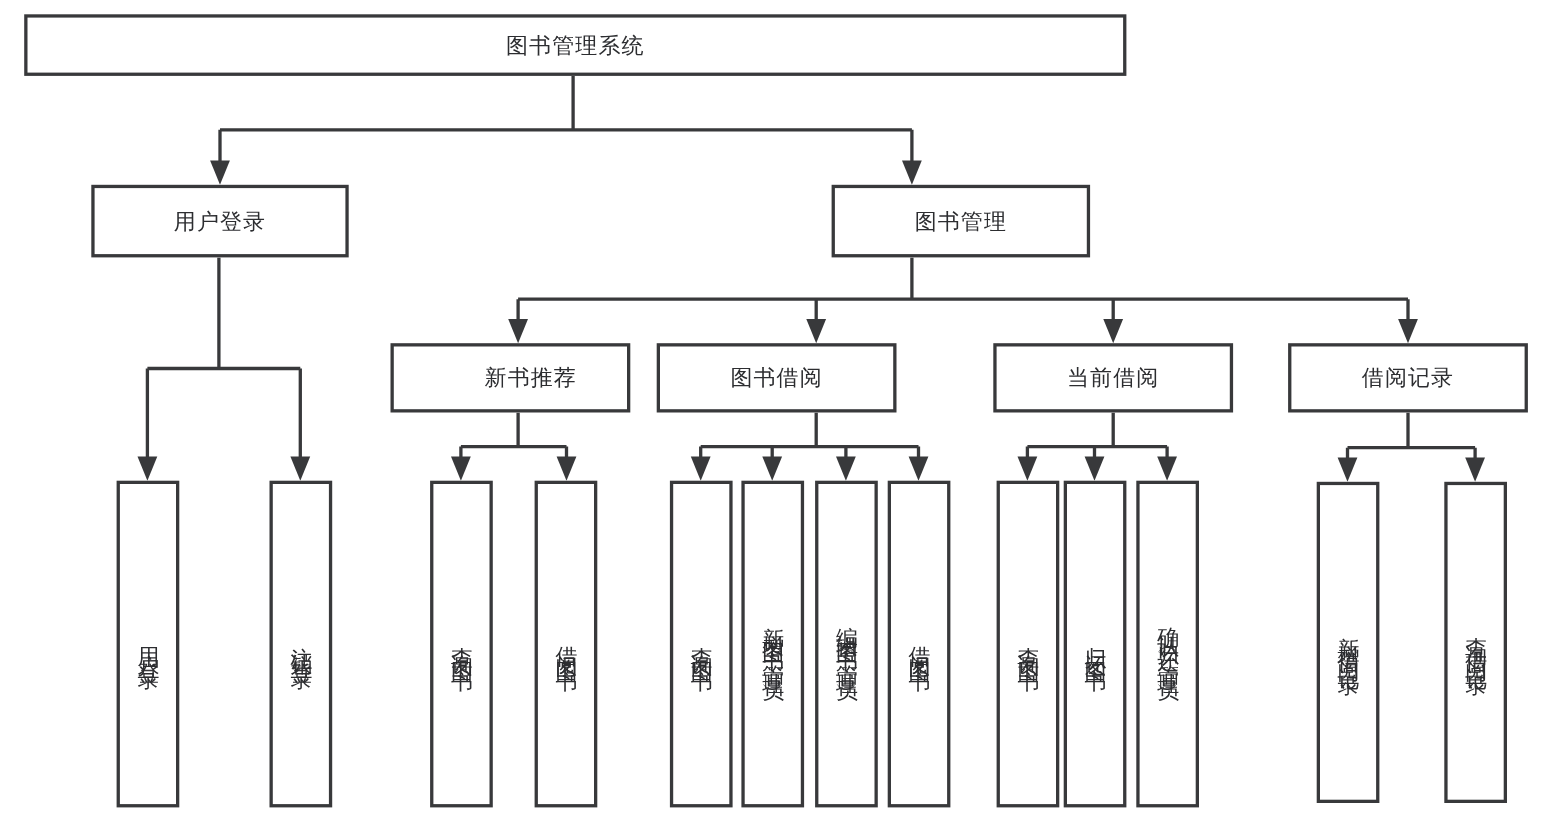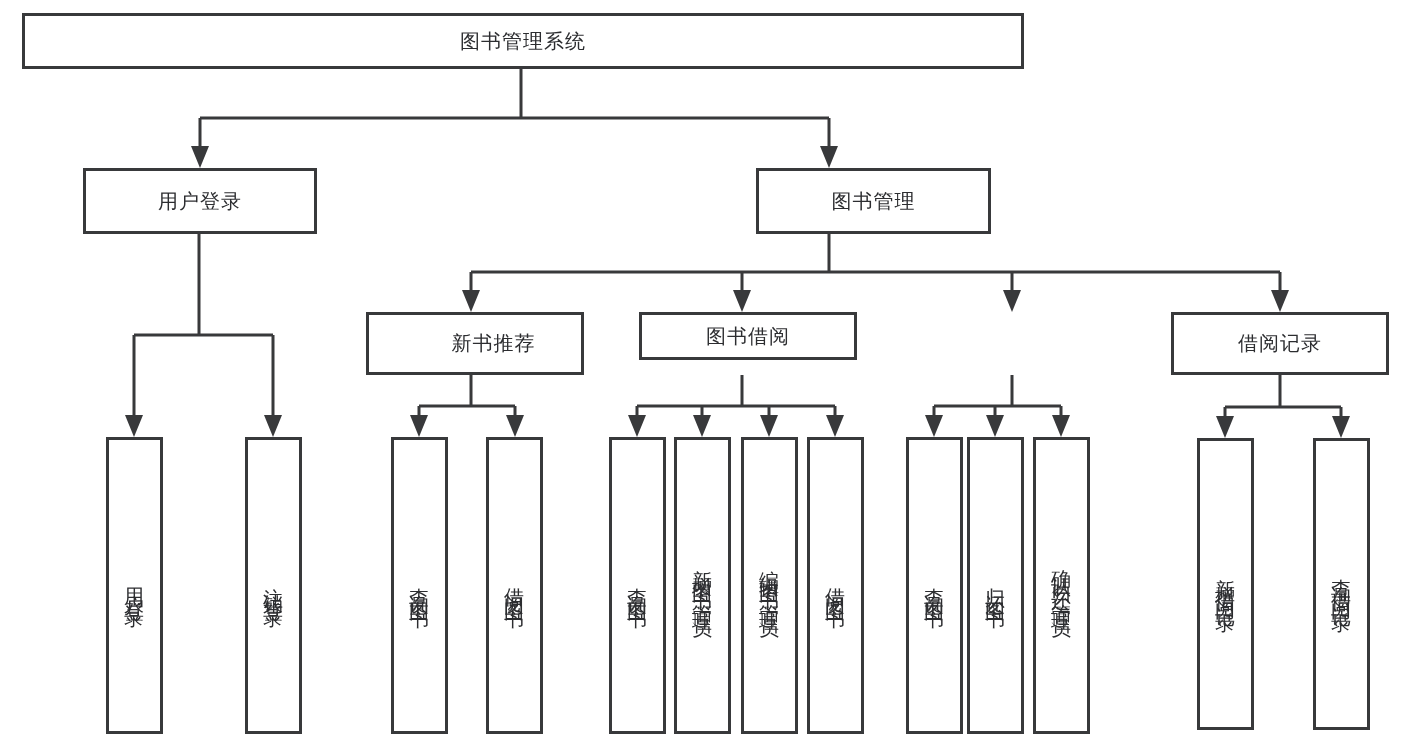--- a/index.html
+++ b/index.html
@@ -31,22 +31,22 @@
     background: #fff;
     display: flex;
     align-items: center;
     justify-content: center;
     color: var(--text);
   }
   .h-label { font-size: 20px; letter-spacing: 1px; white-space: nowrap; }
   .root-box   { left: 22px;   top: 13px;  width: 1002px; height: 56px; }
   .n-user     { left: 83px;   top: 168px; width: 234px;  height: 66px; }
   .n-mgmt     { left: 712px;  top: 168px; width: 235px;  height: 66px; margin-left: 44px; }
-  .n-newbook  { left: 366px;  top: 312px; width: 218px;  height: 63px; padding-left: 37px; }
-  .n-borrow   { left: 639px;  top: 312px; width: 218px;  height: 48px; }
+  .n-newbook  { left: 355px;  top: 312px; width: 218px;  height: 63px; padding-left: 37px; }
+  .n-borrow   { left: 597px;  top: 312px; width: 218px;  height: 63px; }
   .n-current  { left: 903px;  top: 312px; width: 218px;  height: 63px; }
   .n-records  { left: 1171px; top: 312px; width: 218px;  height: 63px; }
   .leaf { top: 437px; width: 57px; height: 297px; }
   .leaf .vtext {
     writing-mode: vertical-rl;
     font-size: 20px;
     letter-spacing: 7px;
     line-height: 1;
     color: var(--text);
   }
@@ -125,20 +125,23 @@
   <div class="box n-mgmt">
     <span class="h-label">图书管理</span>
   </div>
 
   <div class="box n-newbook">
     <span class="h-label">新书推荐</span>
   </div>
   <div class="box n-borrow">
     <span class="h-label">图书借阅</span>
   </div>
+  <div class="box n-current">
+    <span class="h-label">当前借阅</span>
+  </div>
   <div class="box n-records">
     <span class="h-label">借阅记录</span>
   </div>
 
   <div class="box leaf l-u1">
     <span class="vtext">用户登录</span>
   </div>
   <div class="box leaf l-u2">
     <span class="vtext">注销登录</span>
   </div>

